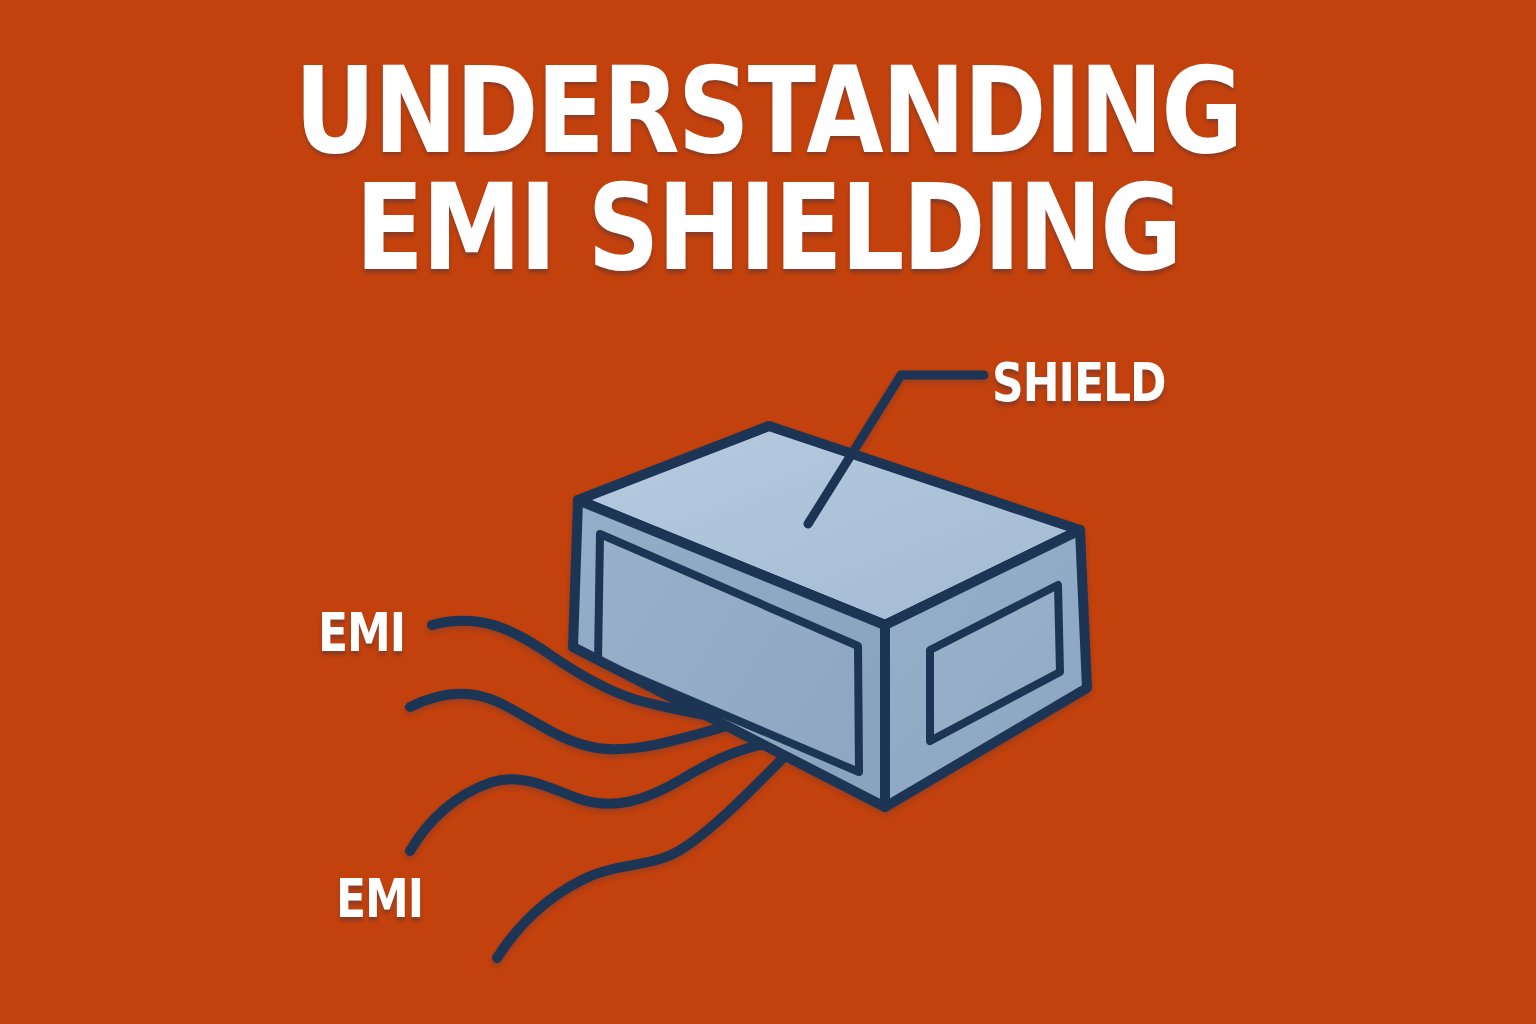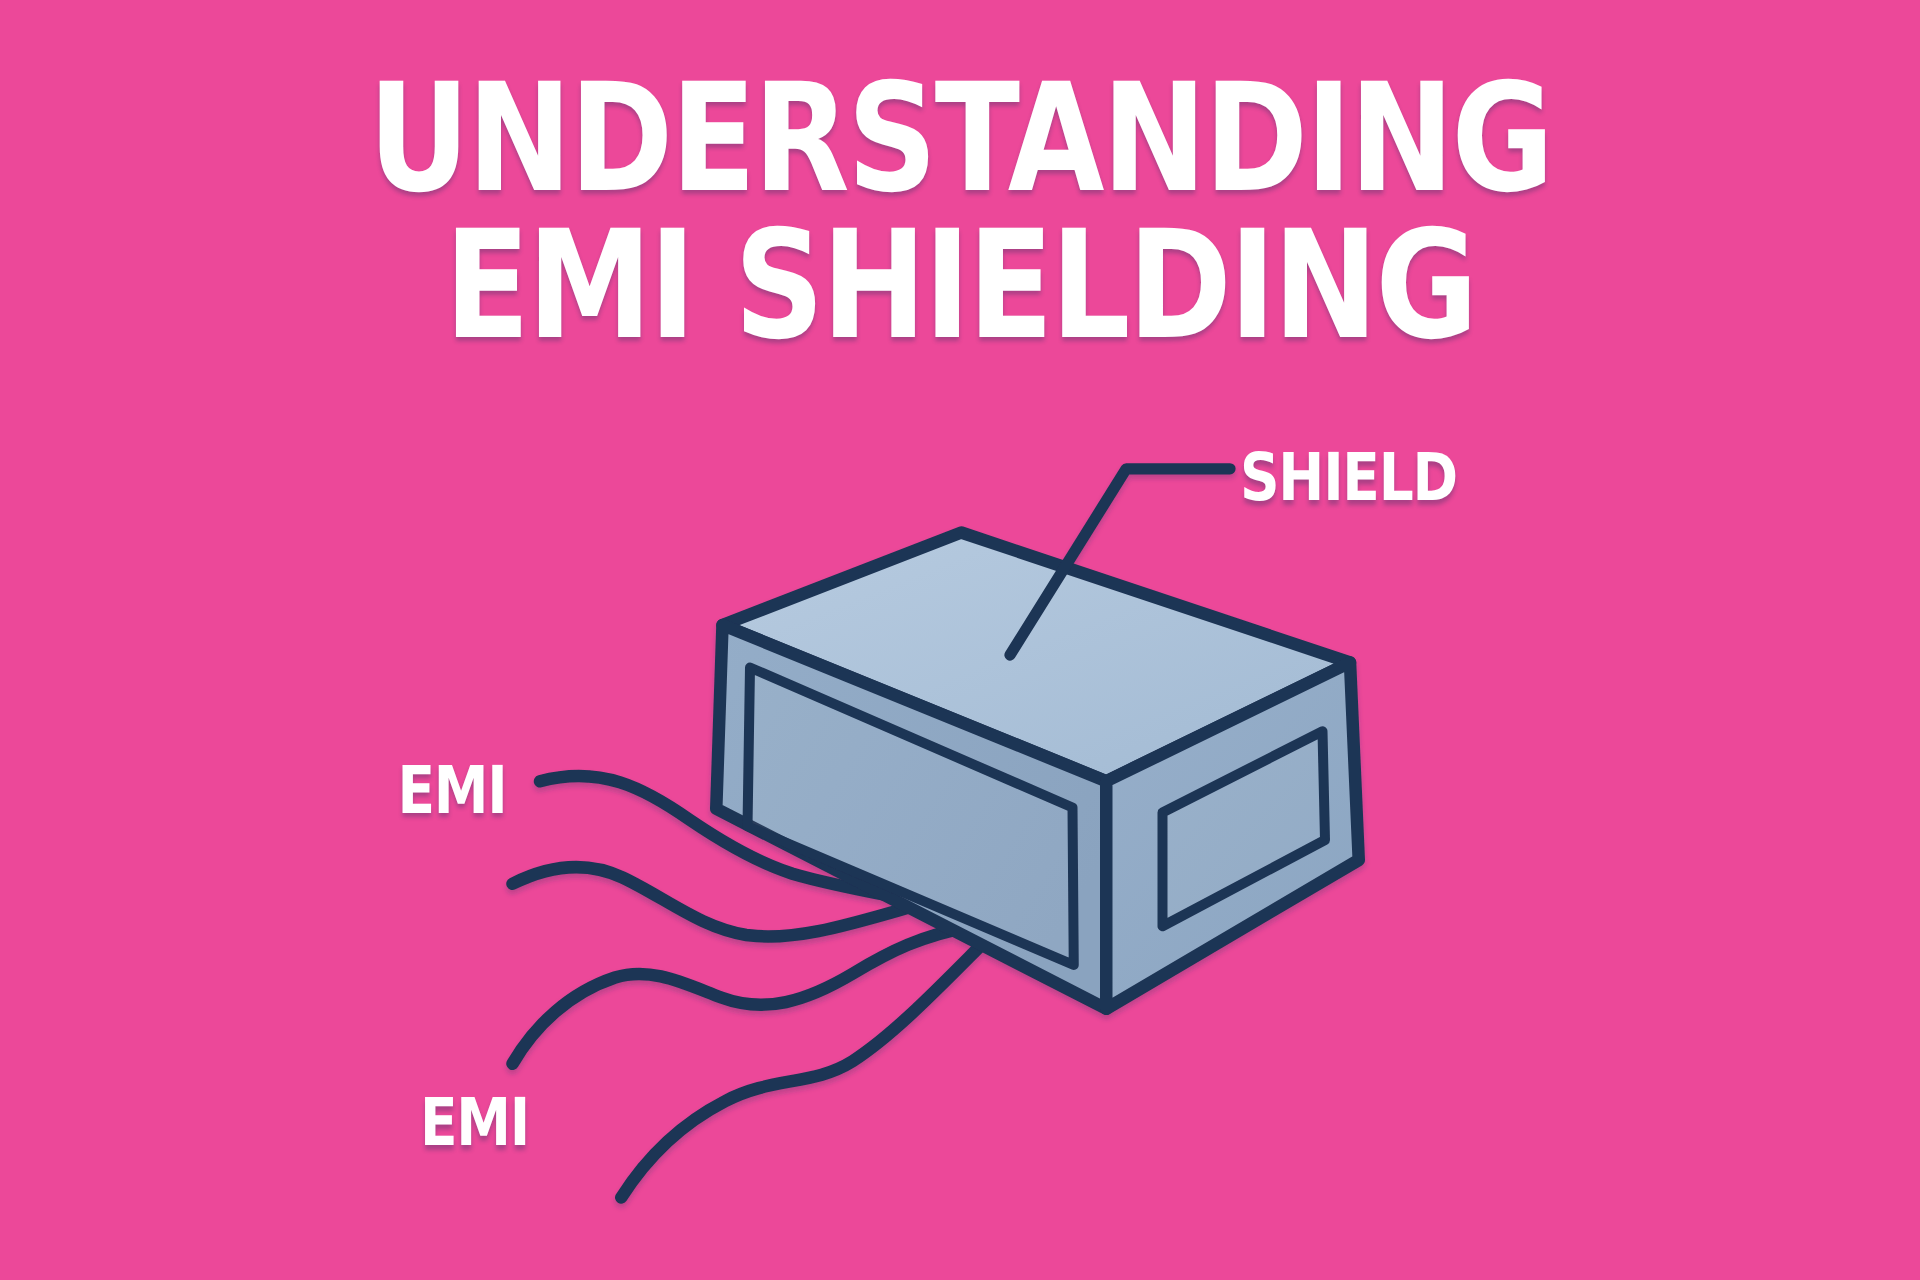--- a/index.html
+++ b/index.html
@@ -1,20 +1,20 @@
 <!DOCTYPE html>
 <html><head>
 <meta charset="utf-8">
 <style>
   html,body{margin:0;padding:0;background:#222;}
   .canvas{
     position:relative;
     width:1536px;height:1024px;
     overflow:hidden;
-    background:#ec4899;
+    background:#c2410c;
     font-family:"DejaVu Sans","Liberation Sans",sans-serif;
   }
   .title-block{
     position:absolute;
     top:52px;left:0;width:1536px;
     text-align:center;
     transform:scaleY(1.2);
     transform-origin:top center;
     color:#FFFFFF;
     font-weight:bold;

